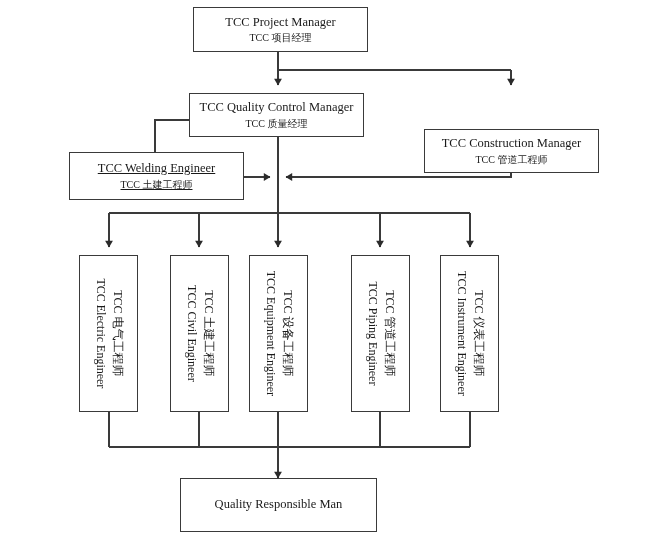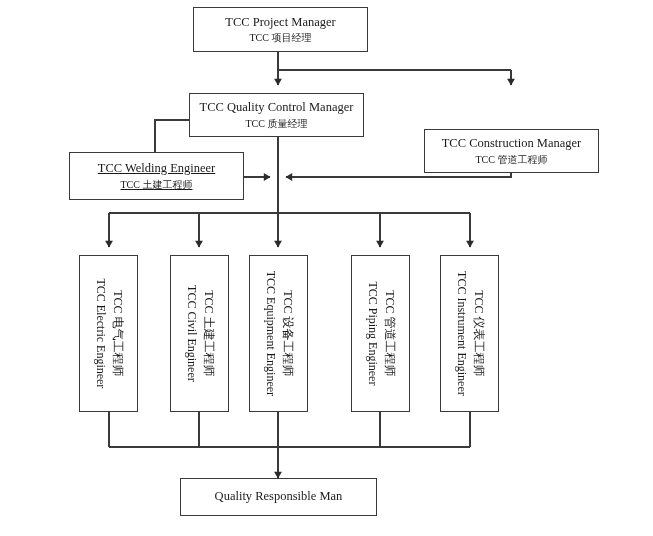--- a/index.html
+++ b/index.html
@@ -161,19 +161,19 @@
     </div>
   </div>
 
   <div class="node vert" style="left:440px; top:255px; width:59px; height:157px;">
     <div class="lines">
       <span class="en">TCC Instrument Engineer</span>
       <span class="zh">TCC 仪表工程师</span>
     </div>
   </div>
 
-  <div class="node" style="left:180px; top:478px; width:197px; height:38px;">
+  <div class="node" style="left:180px; top:478px; width:197px; height:54px;">
     <div class="lines">
       <span class="en">Quality Responsible Man</span>
     </div>
   </div>
 
 </div>
 
 </body></html>

